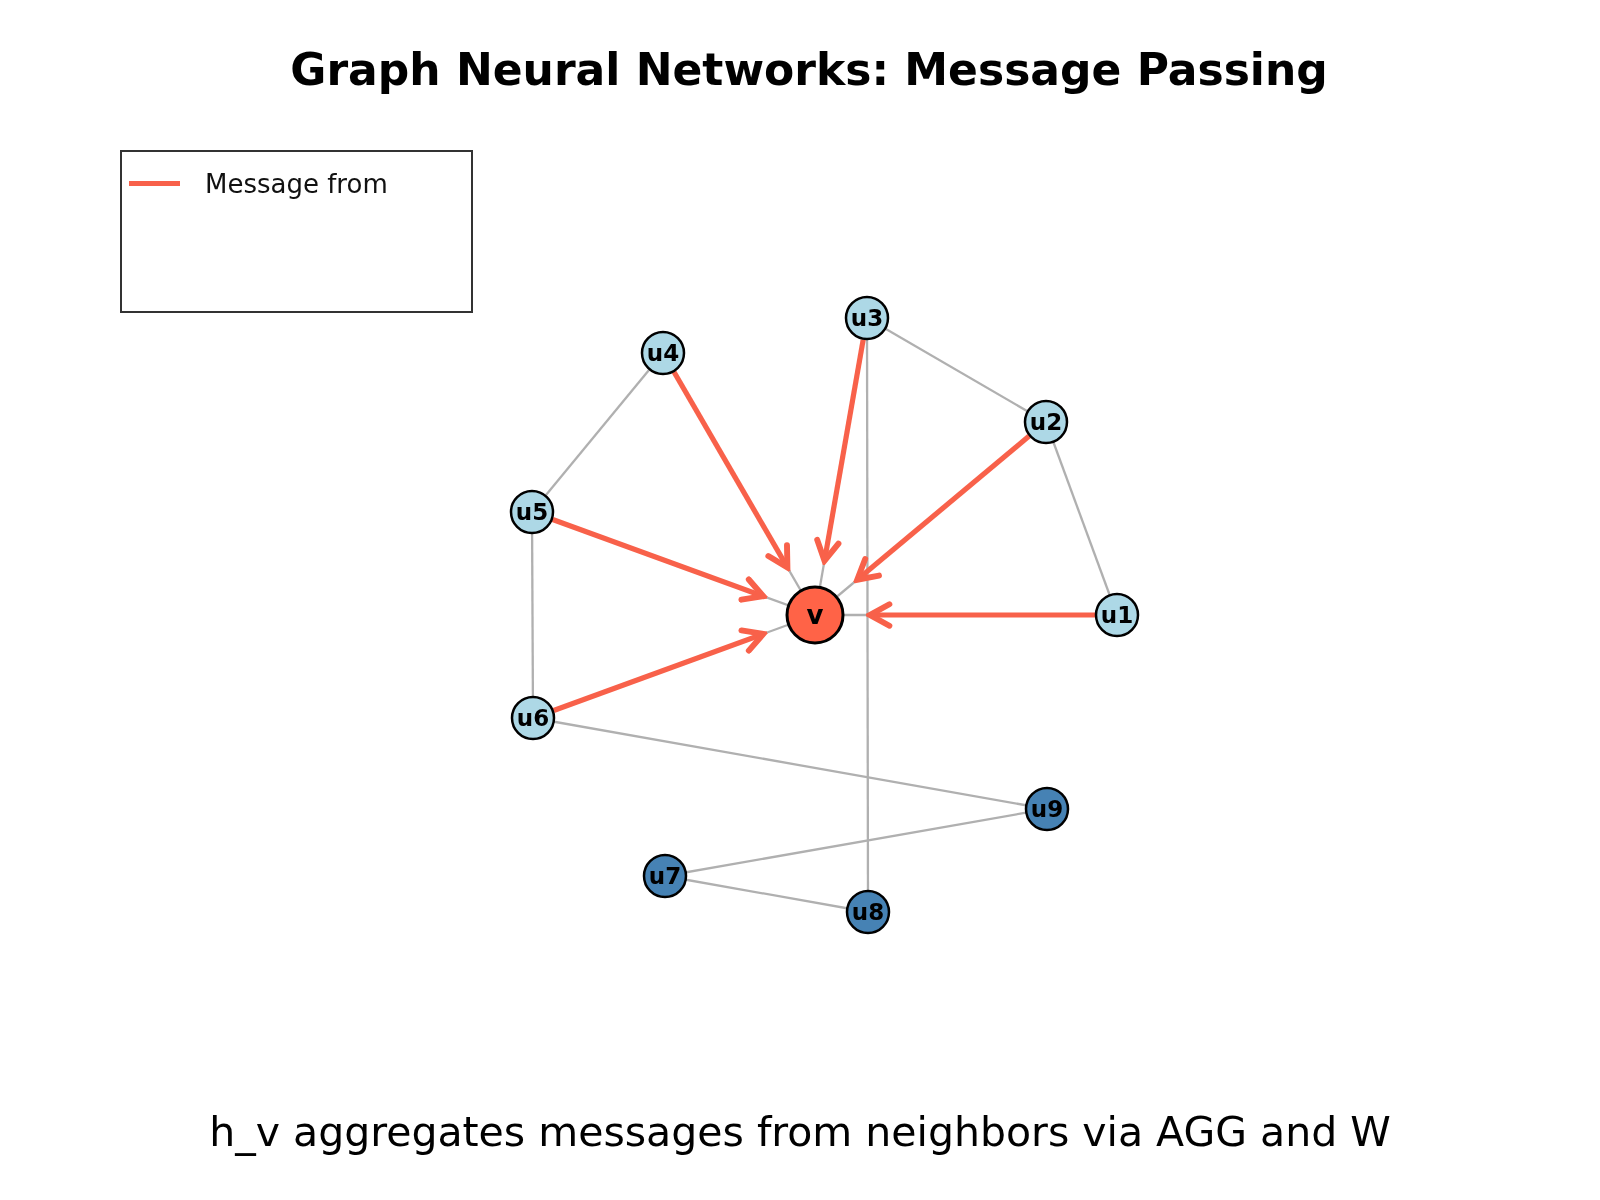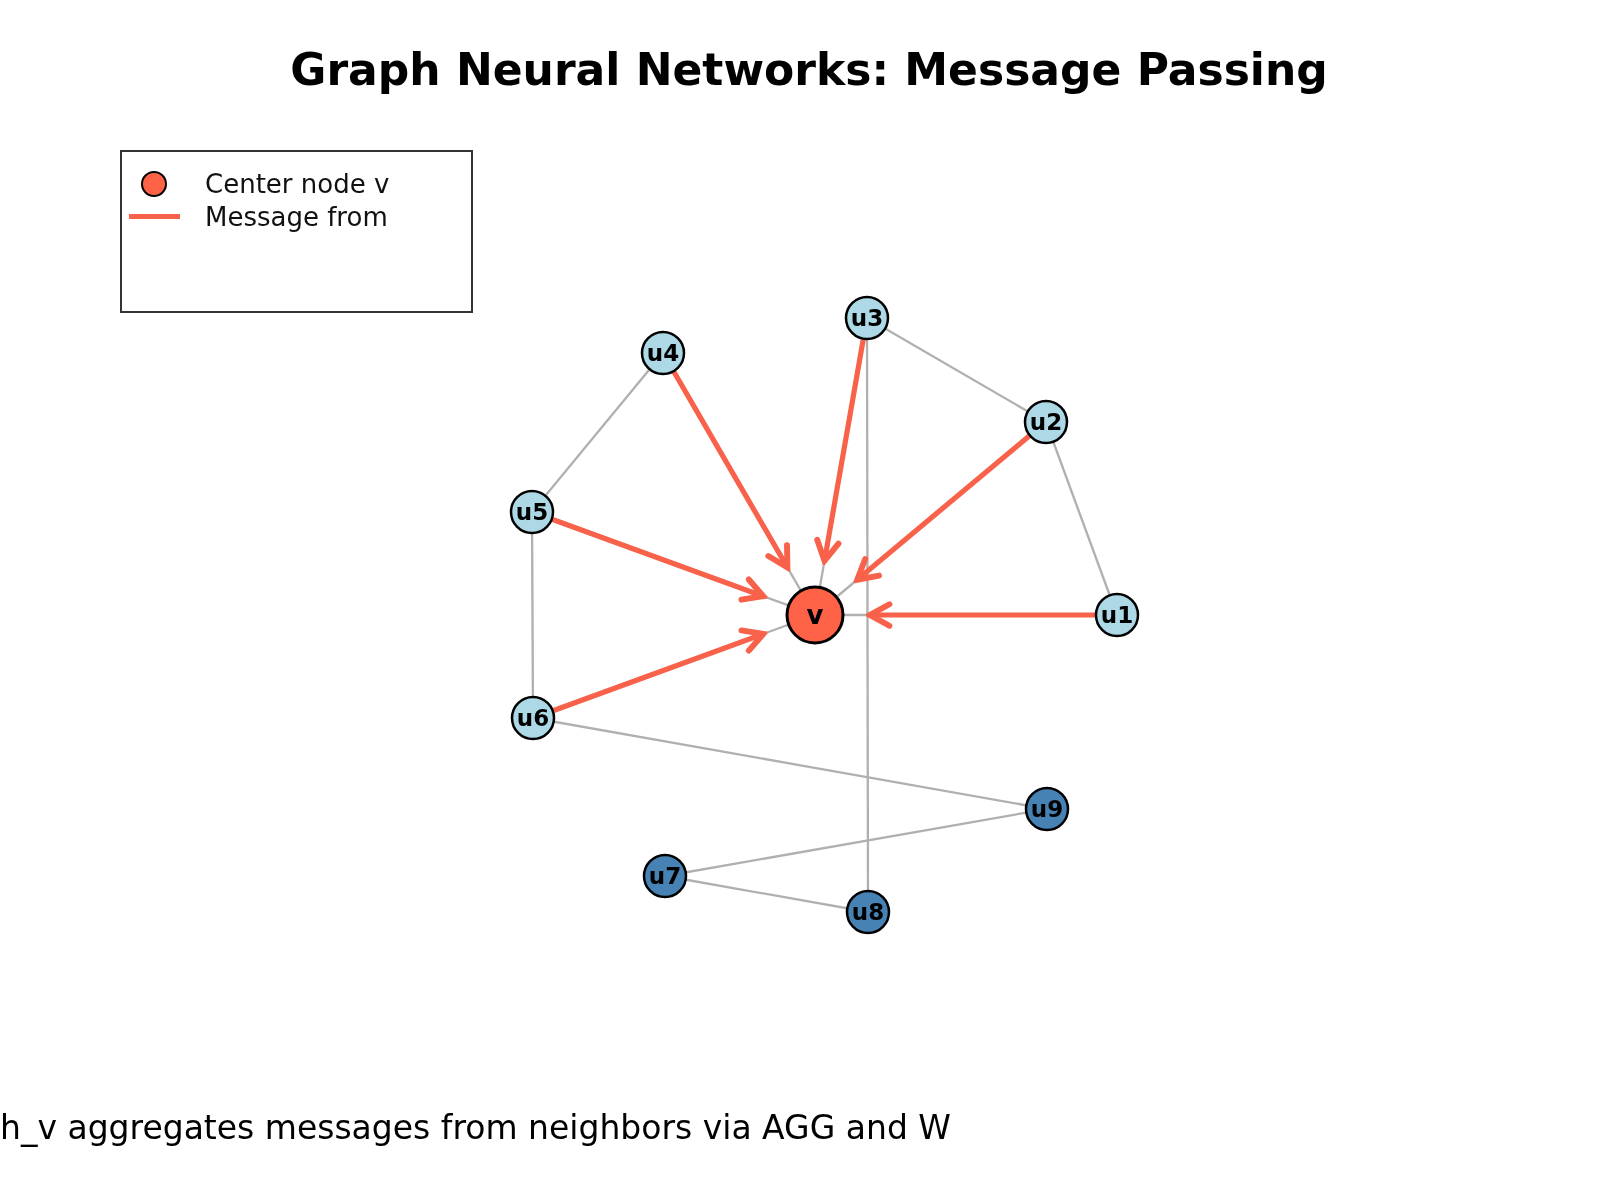--- a/index.html
+++ b/index.html
@@ -34,21 +34,22 @@
     font-size: 44px;
     font-weight: bold;
     color: #000000;
     letter-spacing: 0px;
   }
   #figure-caption {
     position: absolute;
     top: 1108px;
     left: 0;
     width: 1600px;
-    font-size: 33px;
+    text-align: center;
+    font-size: 41px;
     font-weight: normal;
     color: #000000;
   }
   #legend {
     position: absolute;
     left: 120px;
     top: 150px;
     width: 353px;
     height: 163px;
     box-sizing: border-box;
@@ -138,26 +139,20 @@
       <text x="665" y="876" dy="0.35em" text-anchor="middle" font-size="23" font-weight="bold" fill="#000000">u7</text>
       <circle cx="868" cy="912" r="21" fill="#4682B4" stroke="#000000" stroke-width="2.5"></circle>
       <text x="868" y="912" dy="0.35em" text-anchor="middle" font-size="23" font-weight="bold" fill="#000000">u8</text>
       <circle cx="1047" cy="809" r="21" fill="#4682B4" stroke="#000000" stroke-width="2.5"></circle>
       <text x="1047" y="809" dy="0.35em" text-anchor="middle" font-size="23" font-weight="bold" fill="#000000">u9</text>
     </svg>
 
   <div id="legend">
     <div class="lrow">
       <span class="lmark">
-        <span class="dot" style="background: rgb(255, 99, 71);"></span>
-      </span>
-      <span class="ltext">Center node v</span>
-    </div>
-    <div class="lrow">
-      <span class="lmark">
         <span class="lline" style="background: rgb(248, 97, 74);"></span>
       </span>
       <span class="ltext">Message from</span>
     </div>
   </div>
 
   <div id="figure-caption">h_v aggregates messages from neighbors via AGG and W</div>
 
 </div>
 

